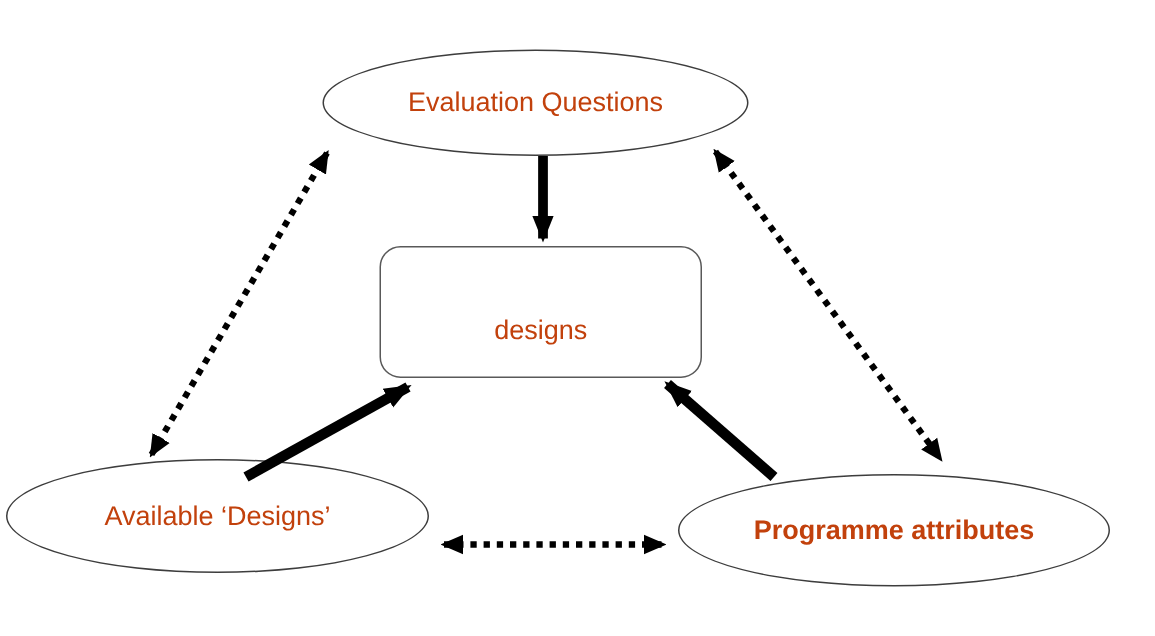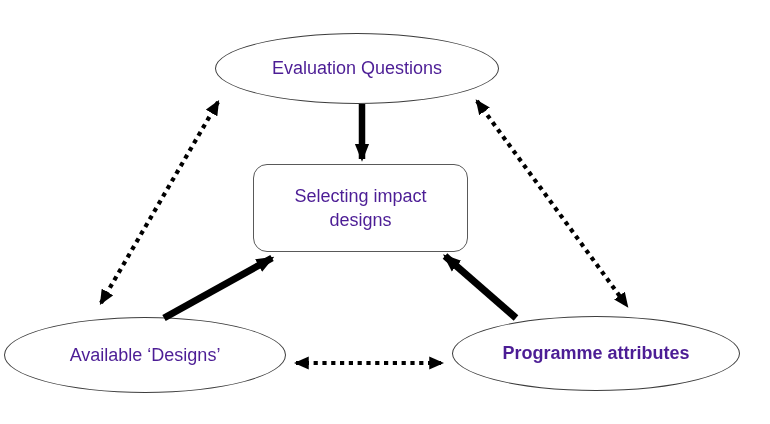--- a/index.html
+++ b/index.html
@@ -14,38 +14,38 @@
     background: #ffffff;
     font-family: "Liberation Sans", sans-serif;
     overflow: hidden;
   }
   .node {
     position: absolute;
     display: flex;
     align-items: center;
     justify-content: center;
     text-align: center;
-    color: #4c1d95;
+    color: #c2410c;
     font-size: 18px;
     line-height: 1.35;
     background: #ffffff;
     box-sizing: border-box;
     z-index: 2;
   }
   .ellipse {
     border: 1.6px solid #3d3d3d;
     border-radius: 50%;
   }
   .roundrect {
     border: 1.6px solid #595959;
     border-radius: 14px;
   }
   .node-top        { left: 215px; top: 33px;  width: 284px; height: 71px; }
   .node-center     { left: 253px; top: 164px; width: 215px; height: 88px; }
-  .node-left       { left: 4px;   top: 317px; width: 282px; height: 76px; align-items: center; }
+  .node-left       { left: 4px;   top: 306px; width: 282px; height: 76px; align-items: center; }
   .node-right      { left: 452px; top: 316px; width: 288px; height: 75px; font-weight: bold; }
   .edges-layer {
     position: absolute;
     left: 0; top: 0;
     width: 770px;
     height: 424px;
     z-index: 3;
     pointer-events: none;
   }
 </style>
@@ -53,21 +53,21 @@
 <body>
 
 <div class="canvas">
 
   <div class="node ellipse node-top">
     <span>Evaluation Questions</span>
   </div>
 
   <div class="node roundrect node-center">
     <span>
-      <span>Selecting impact</span><br>
+      <br>
       <span>designs</span>
     </span>
   </div>
 
   <div class="node ellipse node-left">
     <span>Available ‘Designs’</span>
   </div>
 
   <div class="node ellipse node-right">
     <span>Programme attributes</span>

